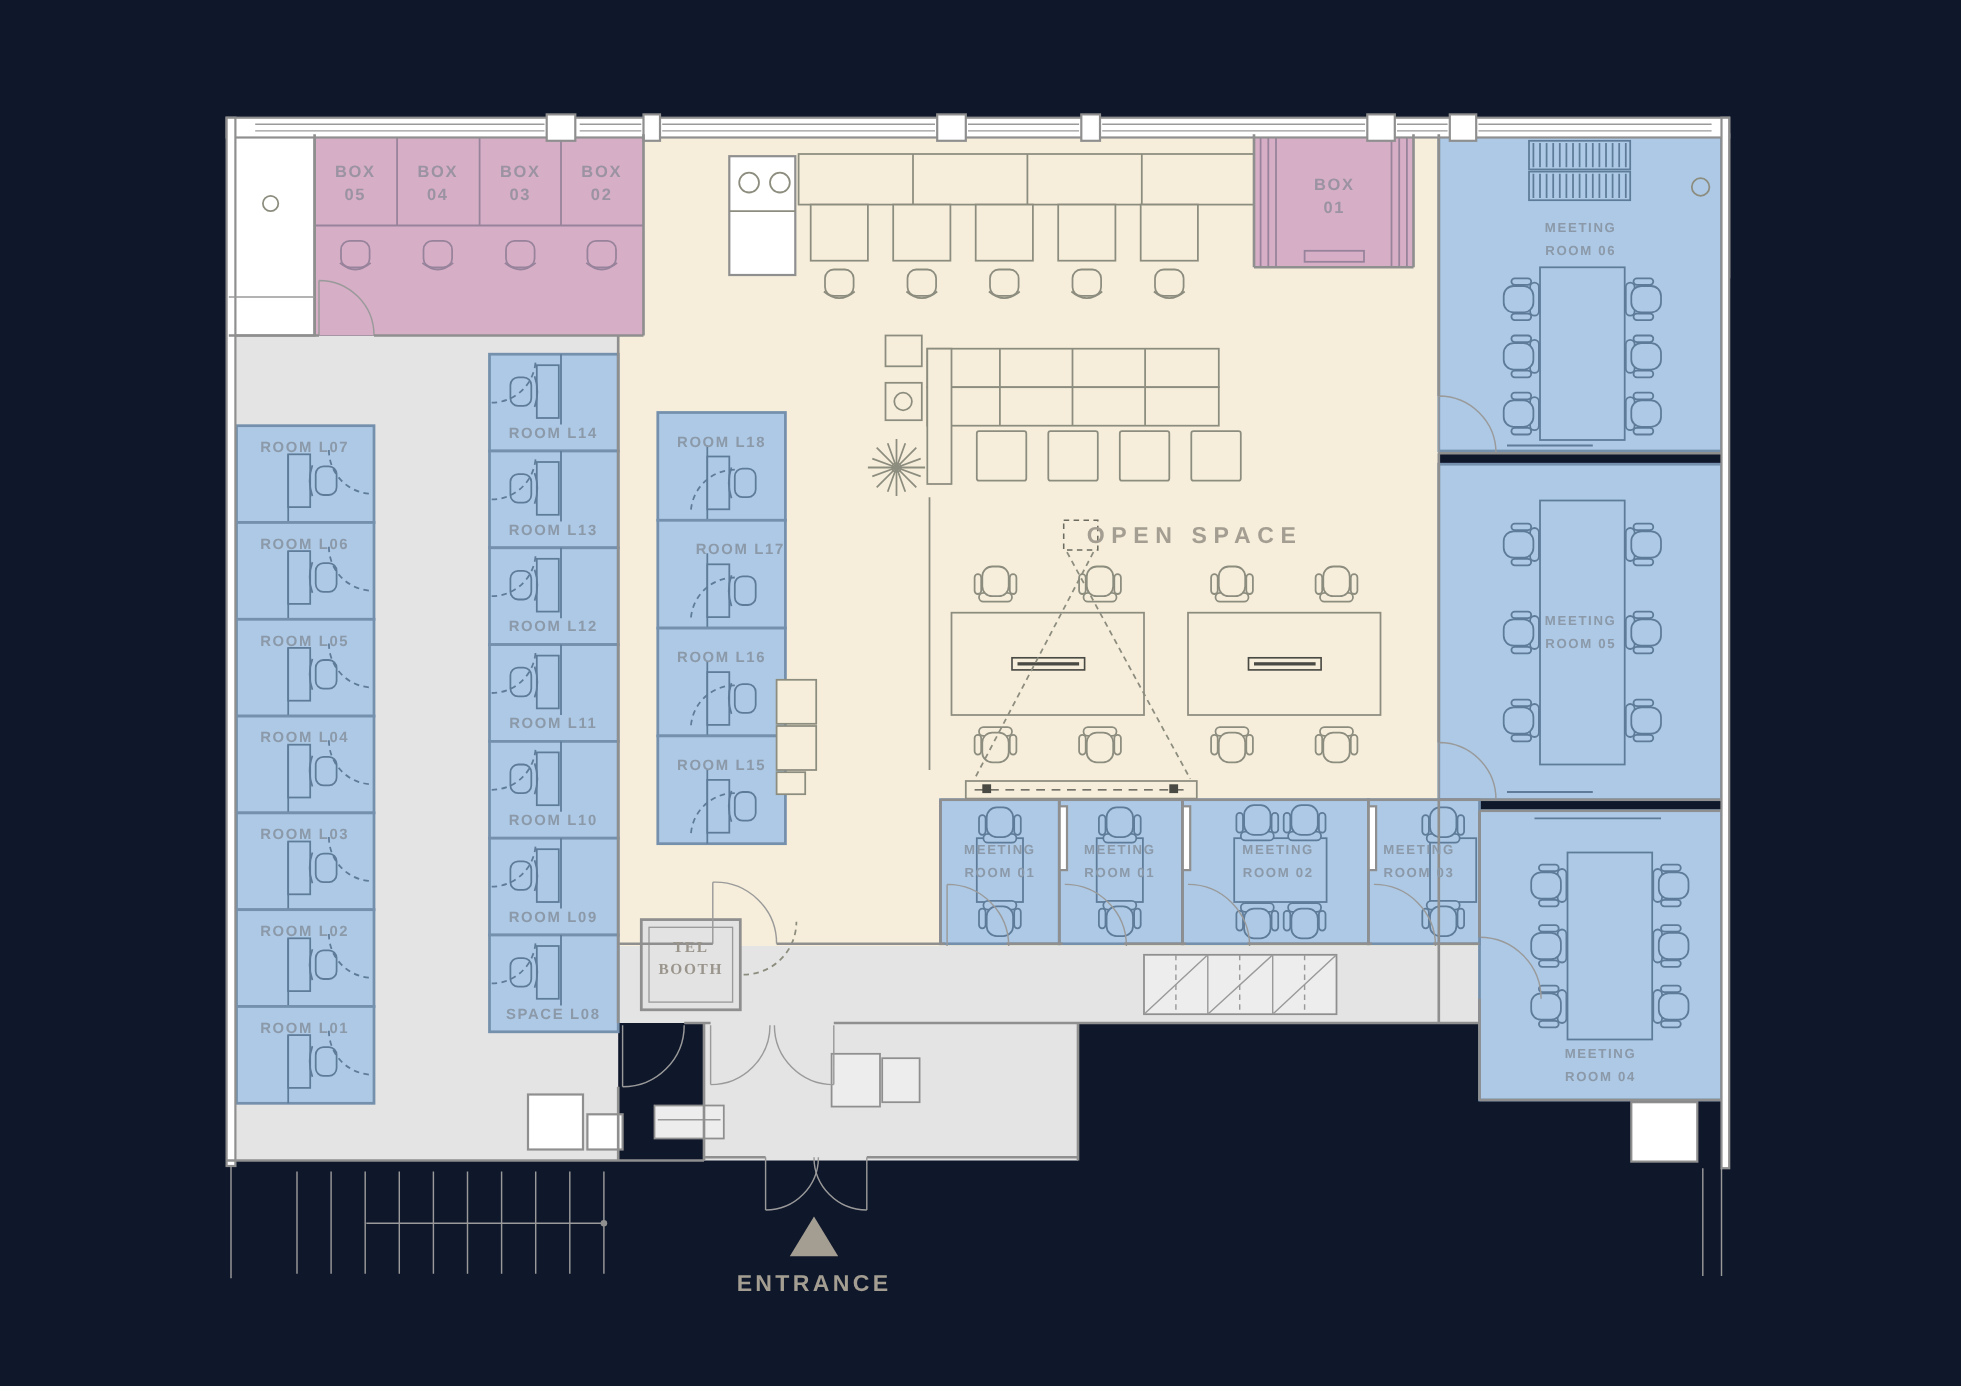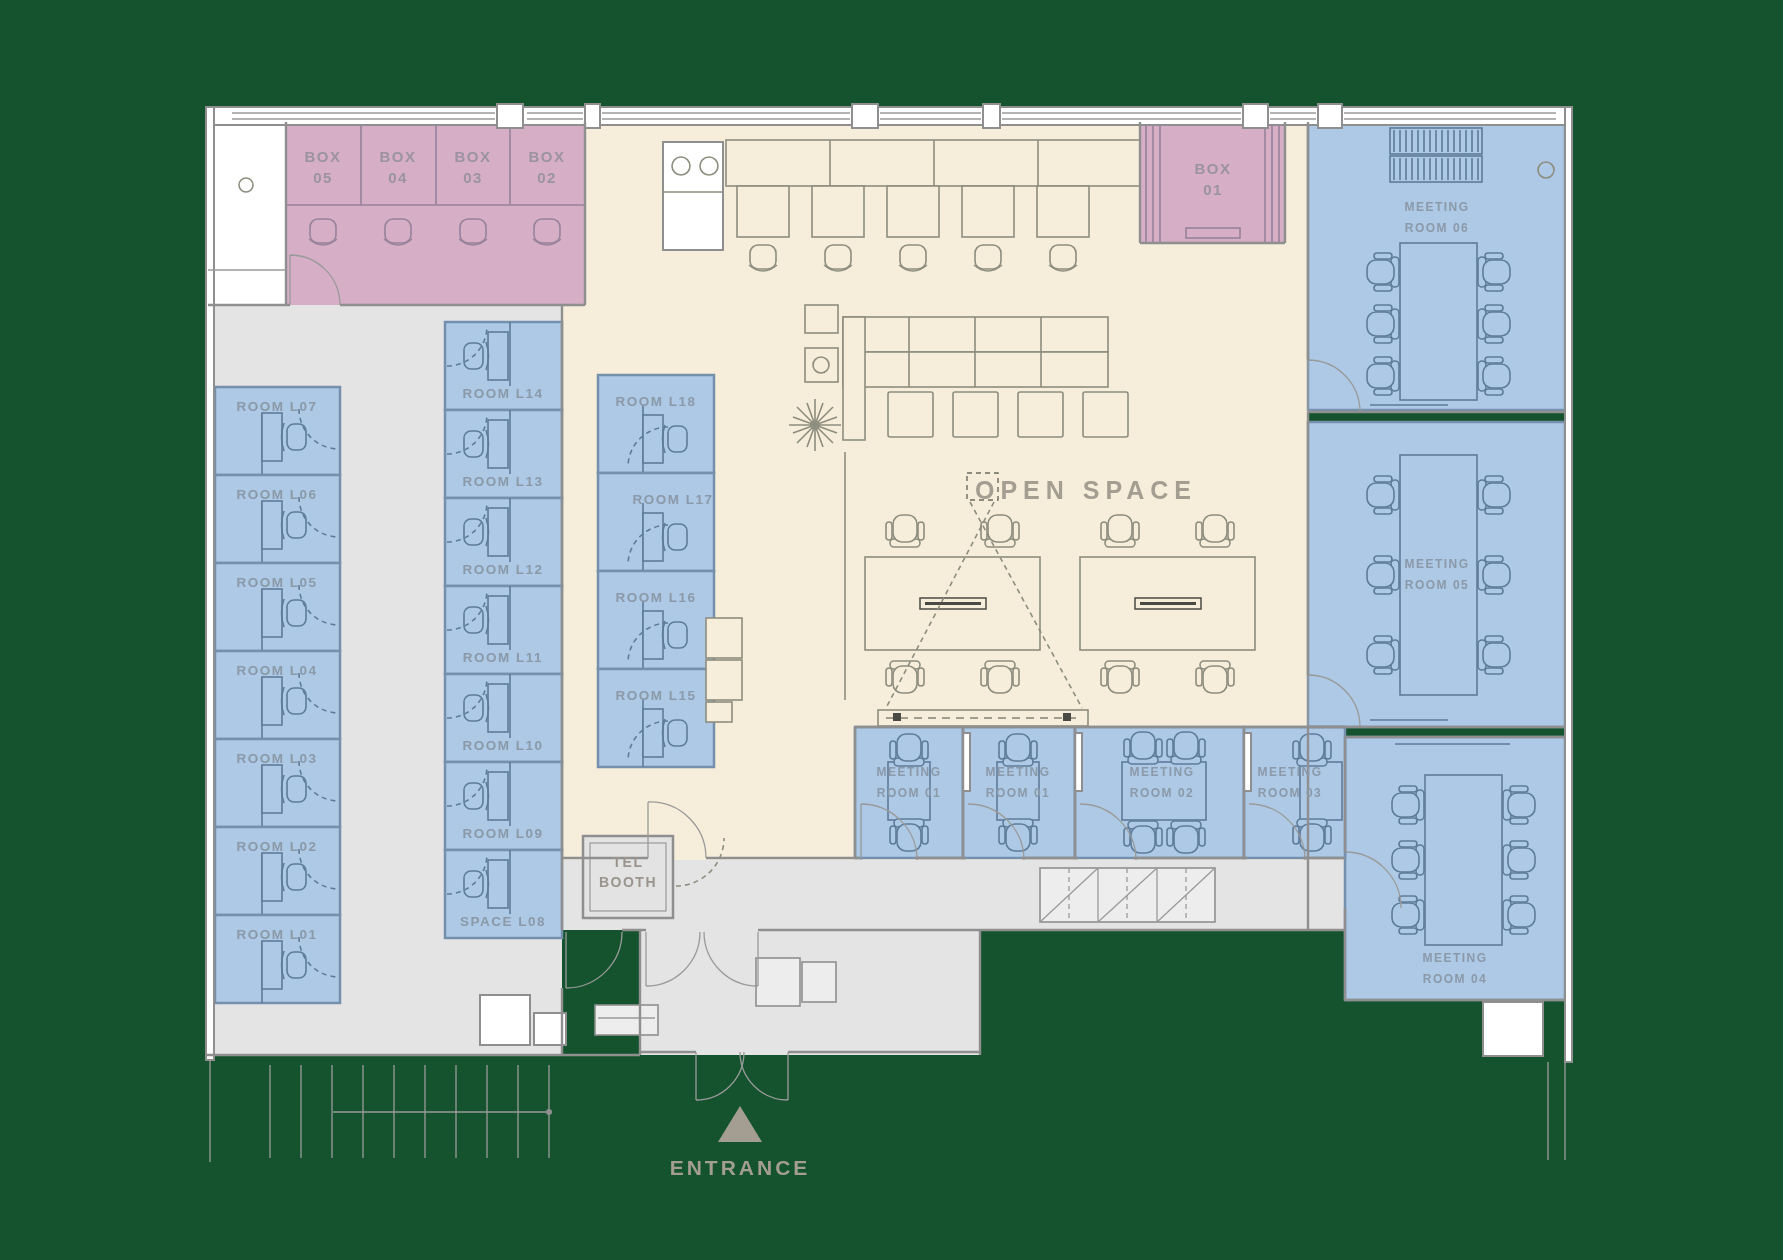--- a/index.html
+++ b/index.html
@@ -1,16 +1,16 @@
 <!DOCTYPE html>
 <html><head>
 <meta charset="utf-8">
 <style>
   html,body{margin:0;padding:0;background:#fff;}
-  .stage{position:relative;width:1783px;height:1260px;background:#14532d;overflow:hidden;
+  .stage{position:relative;width:1783px;height:1260px;background:#0f172a;overflow:hidden;
          font-family:"Liberation Sans", sans-serif;}
   .stage svg{position:absolute;left:0;top:0;}
   
   .cream{fill:#f6eedb;stroke:none}
   .pinkA{fill:#d6aec6;stroke:none}
   .grayA{fill:#e4e4e4;stroke:none}
   .blueA{fill:#adc9e5;stroke:#7490ad;stroke-width:2.5}
   .wt{stroke:#8f8f8f;stroke-width:2;fill:#ffffff}
   .w{stroke:#8f8f8f;stroke-width:2.4;fill:none}
   .wthin{stroke:#9a9a9a;stroke-width:1.3;fill:none}
@@ -21,23 +21,23 @@
   .ln{stroke:#8d8d7f;stroke-width:1.6;fill:none}
   .lnb{stroke:#5e7b99;stroke-width:1.6;fill:none}
   .ddash{stroke-dasharray:5 4}
   
   .lbl{position:absolute;font-weight:bold;text-align:center;white-space:nowrap;
        transform:translateX(-50%);letter-spacing:1.5px;}
   .blu{color:#8b99a9;font-size:13.5px;}
   .mtg{color:#8b99a9;font-size:12px;line-height:21px;}
   .pnk{color:#9b93a2;font-size:15px;line-height:21px;}
   .tan{color:#a49e92;}
-  .os{font-size:25px;letter-spacing:6px;}
+  .os{font-size:21px;letter-spacing:6px;}
   .ent{font-size:21px;letter-spacing:3px;}
-  .tel{color:#9a958c;font-size:14px;line-height:20px;}
+  .tel{color:#9a958c;font-size:14px;line-height:20px;font-family:Liberation Serif, serif;}
 </style>
 </head>
 <body>
 
 <div class="stage">
 <svg width="1783" height="1260" viewBox="0 0 1783 1260">
 <defs>
   <g id="ochair">
     <rect x="-15" y="-19" width="30" height="8" rx="4"></rect>
     <rect x="-19" y="-12" width="6" height="18" rx="3"></rect>

